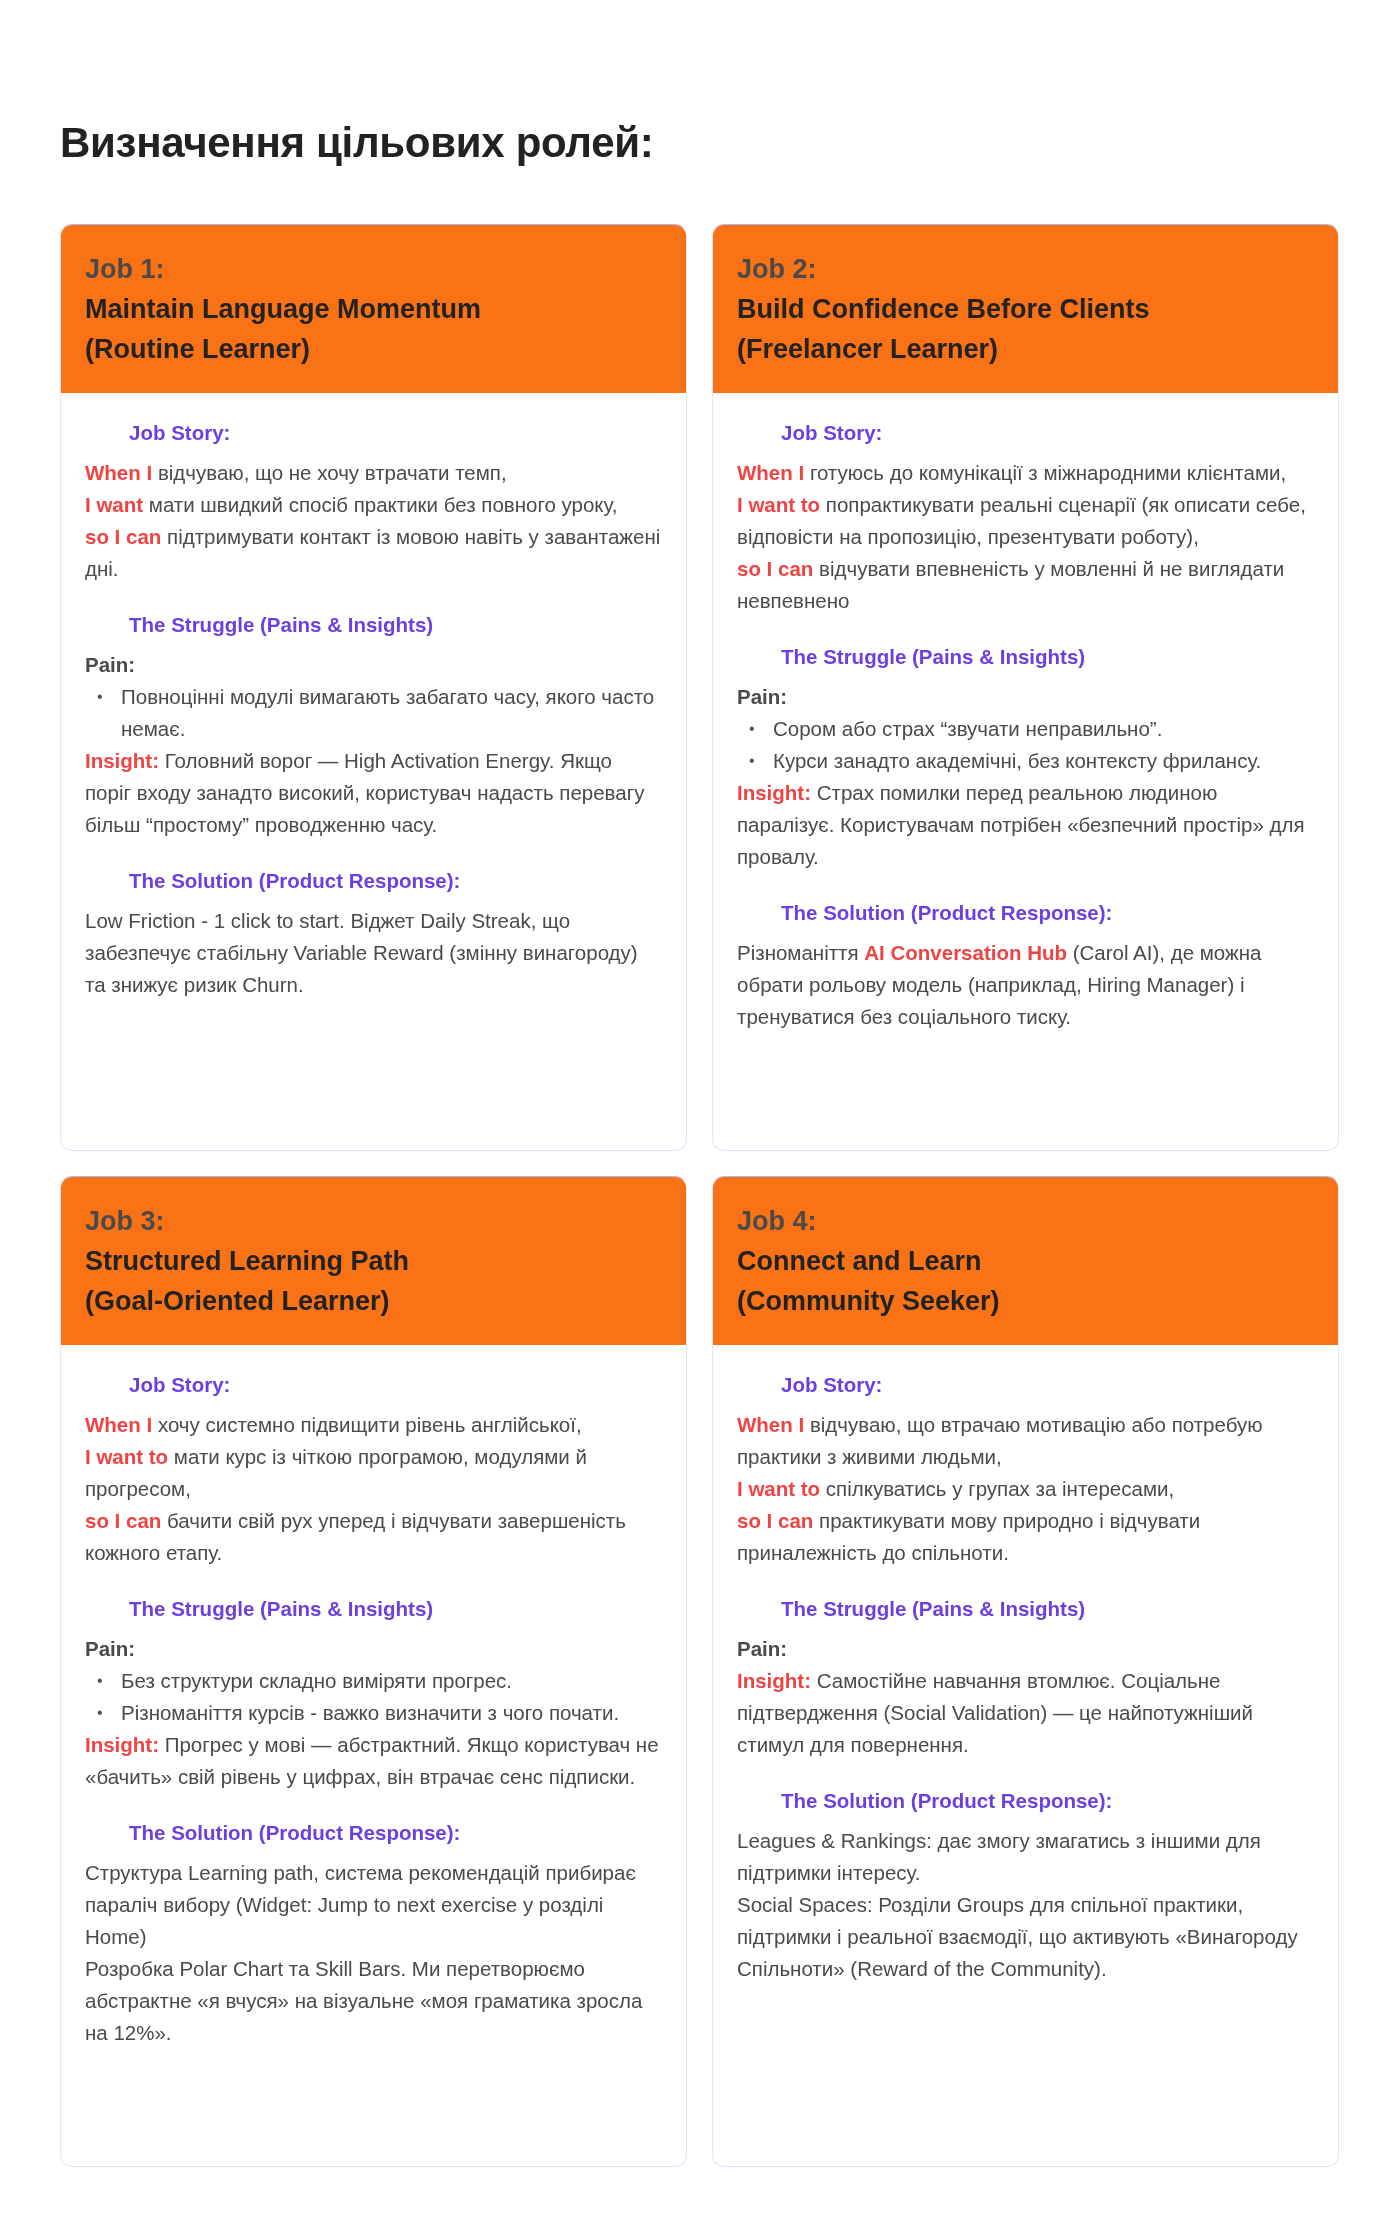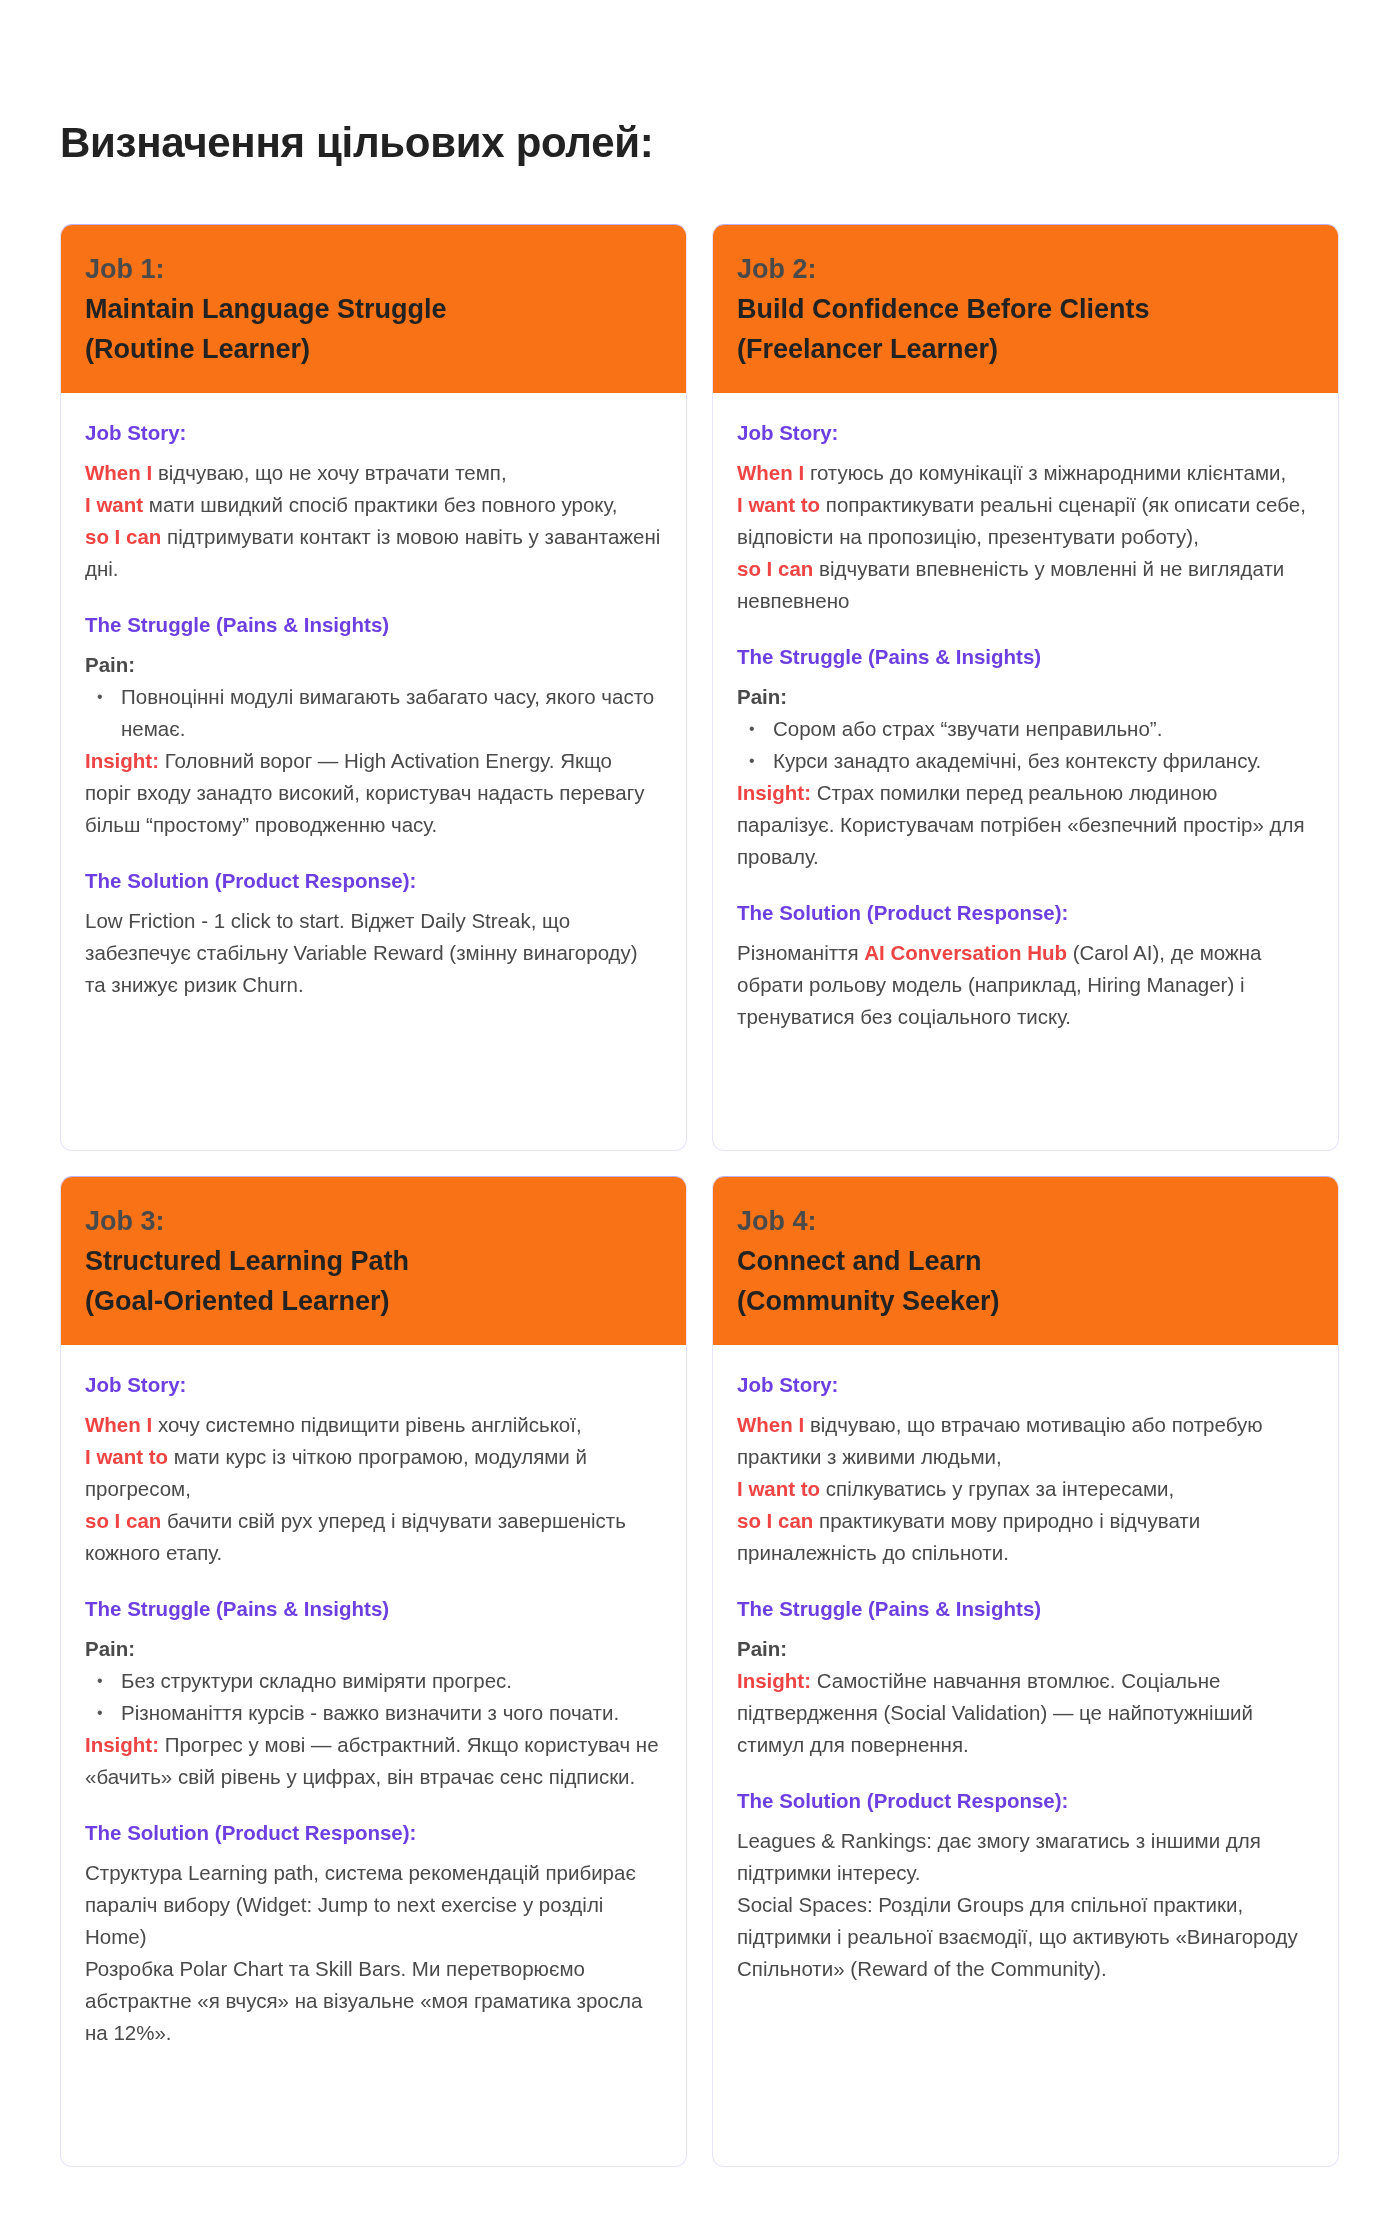--- a/index.html
+++ b/index.html
@@ -77,20 +77,21 @@
       font-size: 20.5px;
       line-height: 32px;
       color: #4a4a4a;
     }
     .section-title {
       color: #6d3fe0;
       font-weight: 700;
       font-size: 20.5px;
       line-height: 32px;
       margin-bottom: 8px;
+      margin-left: 44px;
     }
     .section { margin-bottom: 24px; }
     .line { display: block; }
     .kw { font-weight: 700; color: #ef4444; }
     .pain-label { font-weight: 700; display: block; }
     ul.pains { list-style: none; padding-left: 36px; }
     ul.pains li { position: relative; }
     ul.pains li::before {
       content: "•";
       position: absolute;
@@ -107,21 +108,21 @@
   <span>Визначення цільових ролей:</span>
   <span>Фреймворк Jobs to be Done.</span>
 </h1>
 
 <div class="grid">
 
   <div class="card">
     <div class="card-header">
       <div class="card-job-num">Job 1:</div>
       <div class="card-job-title">
-        <span>Maintain Language Struggle</span>
+        <span>Maintain Language Momentum</span>
         <span>(Routine Learner)</span>
       </div>
     </div>
     <div class="card-body">
       <div class="section">
         <div class="section-title">Job Story:</div>
         <div>
           <span class="line"><span class="kw">When I</span><span> відчуваю, що не хочу втрачати темп,</span></span>
           <span class="line"><span class="kw">I want</span><span> мати швидкий спосіб практики без повного уроку,</span></span>
           <span class="line"><span class="kw">so I can</span><span> підтримувати контакт із мовою навіть у завантажені дні.</span></span>

